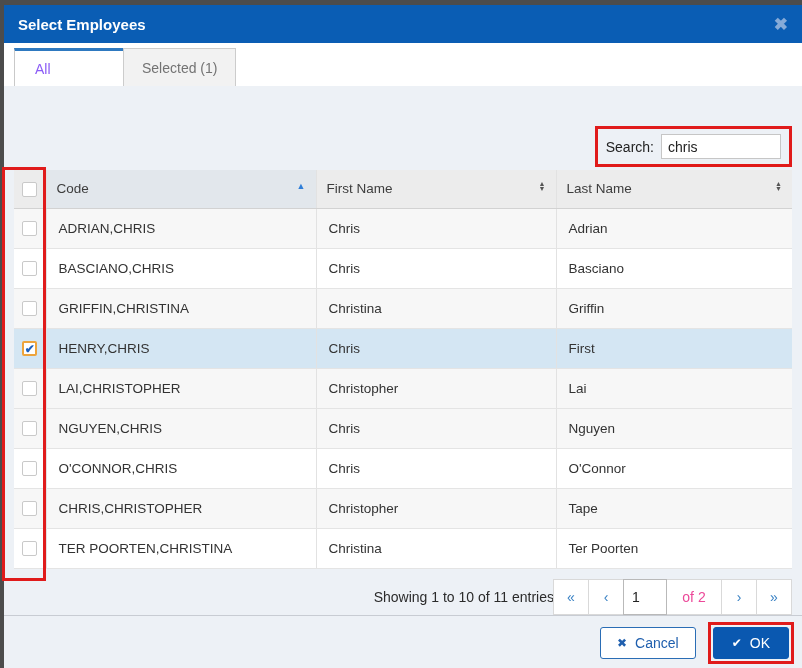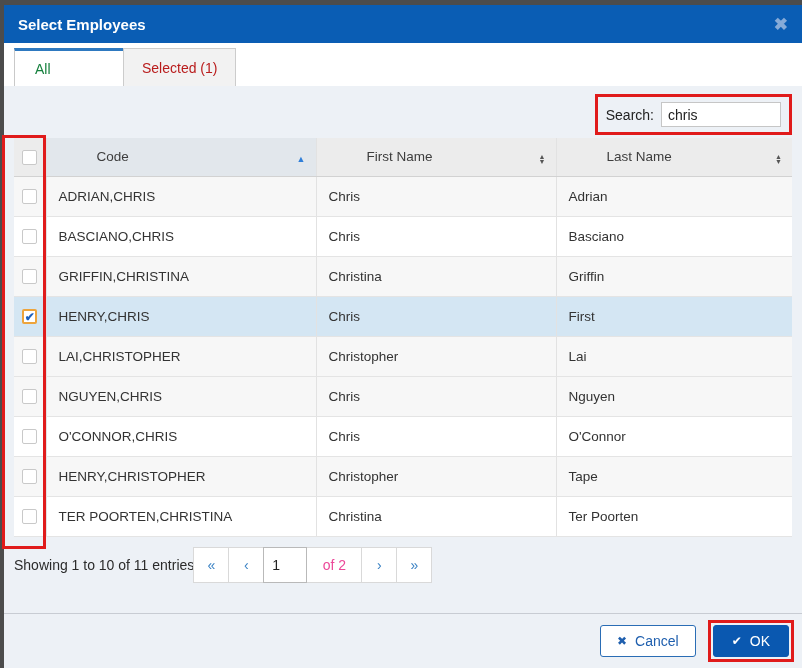--- a/index.html
+++ b/index.html
@@ -6,51 +6,51 @@
   body { font-family: "Liberation Sans", sans-serif; }
   .backdrop { position: relative; width: 802px; height: 668px; background: #4c4c4c; overflow: hidden; }
   .modal { position: absolute; left: 4px; top: 5px; width: 798px; height: 663px; background: #fff; display: flex; flex-direction: column; }
 
   .titlebar { flex: none; height: 38px; background: #0a5db4; display: flex; align-items: center; padding: 0 14px; }
   .titlebar .title { flex: 1; color: #fff; font-size: 15px; font-weight: bold; }
   .close-x { color: #86abd8; font-size: 17px; font-weight: bold; cursor: pointer; line-height: 1; }
 
   .tabstrip { flex: none; height: 43px; background: #fff; display: flex; align-items: flex-end; padding-left: 10px; }
   .tab { height: 38px; min-width: 110px; display: flex; align-items: center; padding: 0 18px; font-size: 14px; cursor: pointer; }
-  .tab.active { background: #fff; border: 1px solid #c9c9c9; border-top: 3px solid #2e79c0; border-bottom: none; color: #15803d; padding-left: 20px; }
-  .tab.inactive { background: #f2f2f2; border: 1px solid #cccccc; border-bottom: none; margin-left: -1px; color: #b91c1c; }
+  .tab.active { background: #fff; border: 1px solid #c9c9c9; border-top: 3px solid #2e79c0; border-bottom: none; color: #8b5cf6; padding-left: 20px; }
+  .tab.inactive { background: #f2f2f2; border: 1px solid #cccccc; border-bottom: none; margin-left: -1px; color: #737373; }
 
   .body { flex: 1; background: #edf1f6; padding: 8px 10px 0 10px; }
 
   .search-row { display: flex; justify-content: flex-end; margin-bottom: 3px; }
-  .search-annotation { border: 3px solid #e01b1b; display: flex; align-items: center; padding: 5px 8px; gap: 7px; background: transparent; }
+  .search-annotation { border: 3px solid #e01b1b; display: flex; align-items: center; padding: 5px 8px; gap: 7px; background: transparent; margin-top: 32px; }
   .search-label { font-size: 14px; color: #222; }
   .search-input { width: 120px; height: 25px; border: 1px solid #c6c6c6; font-size: 14px; padding: 0 6px; font-family: "Liberation Sans", sans-serif; color: #222; }
 
   .table-wrap { position: relative; }
   table { width: 100%; border-collapse: collapse; background: #fff; table-layout: fixed; }
   th, td { border-right: 1px solid #e2e2e2; }
   th:last-child, td:last-child { border-right: none; }
   thead th { height: 38px; background: #ececec; border-bottom: 1px solid #d2d2d2; font-weight: normal; font-size: 13.5px; color: #3d3d3d; text-align: left; padding: 0 10px; cursor: pointer; }
   thead th.sorted { background: #e2e7ec; }
-  .th-inner { display: flex; align-items: flex-end; justify-content: space-between; margin-left: 40px; }
+  .th-inner { display: flex; align-items: flex-start; justify-content: space-between; }
   .sort-asc { color: #2f7ed8; font-size: 9px; }
   .sort-both { display: inline-flex; flex-direction: column; line-height: 5px; font-size: 7px; color: #555; }
   tbody td { height: 37px; border-bottom: 1px solid #e4e4e4; font-size: 13.5px; color: #333; padding: 12px 12px; overflow: hidden; white-space: nowrap; }
   tbody tr { cursor: pointer; }
   tbody tr.striped td { background: #f7f7f7; }
   tbody tr.selected td { background: #d4e6f3; }
   .cb-cell { text-align: center; padding: 0 !important; }
   .checkbox { display: inline-block; width: 15px; height: 15px; border: 1px solid #c9c9c9; border-radius: 2px; background: #fff; vertical-align: middle; text-align: center; cursor: pointer; }
   .checkbox span { display: block; font-size: 12px; line-height: 13px; font-weight: bold; color: #1b5fbd; }
   .checkbox.checked { border: 2px solid #eda43c; }
 
   .col-annotation { position: absolute; left: -12px; top: -3px; width: 44px; height: 414px; border: 3px solid #e01b1b; pointer-events: none; }
 
-  .pager-row { display: flex; justify-content: flex-start; align-items: center; margin-top: 10px; }
+  .pager-row { display: flex; justify-content: flex-end; align-items: center; margin-top: 10px; }
   .summary { font-size: 14px; color: #2b2b2b; }
   .pager { display: flex; }
   .pbtn { min-width: 36px; height: 36px; background: #fff; border: 1px solid #d9d9d9; display: flex; align-items: center; justify-content: center; color: #3a82c4; font-size: 14px; margin-left: -1px; cursor: pointer; }
   .page-input { width: 44px; height: 36px; border: 1px solid #b9b9b9; padding: 0 8px; font-size: 14px; color: #222; margin-left: -1px; position: relative; z-index: 1; font-family: "Liberation Sans", sans-serif; }
   .of-box { min-width: 56px; color: #ec4899; cursor: default; }
 
   .footer { flex: none; height: 55px; border-top: 1px solid #c8ccd3; background: #edf1f6; display: flex; align-items: center; justify-content: flex-end; padding: 0 8px; gap: 12px; }
   .btn { height: 32px; border-radius: 3px; font-size: 14px; display: flex; align-items: center; gap: 8px; cursor: pointer; font-family: "Liberation Sans", sans-serif; }
   .btn-cancel { background: #fff; border: 1px solid #2a6db5; color: #1f5fae; padding: 0 16px; }
   .btn-cancel .btn-icon { font-size: 12px; }
@@ -176,21 +176,21 @@
       <span class="checkbox"><span></span></span>
     </td>
     <td>O'CONNOR,CHRIS</td>
     <td>Chris</td>
     <td>O'Connor</td>
   </tr>
               <tr class="striped">
     <td class="cb-cell">
       <span class="checkbox"><span></span></span>
     </td>
-    <td>HENRY,CHRISTOPHER</td>
+    <td>CHRIS,CHRISTOPHER</td>
     <td>Christopher</td>
     <td>Tape</td>
   </tr>
               <tr>
     <td class="cb-cell">
       <span class="checkbox"><span></span></span>
     </td>
     <td>TER POORTEN,CHRISTINA</td>
     <td>Christina</td>
     <td>Ter Poorten</td>

